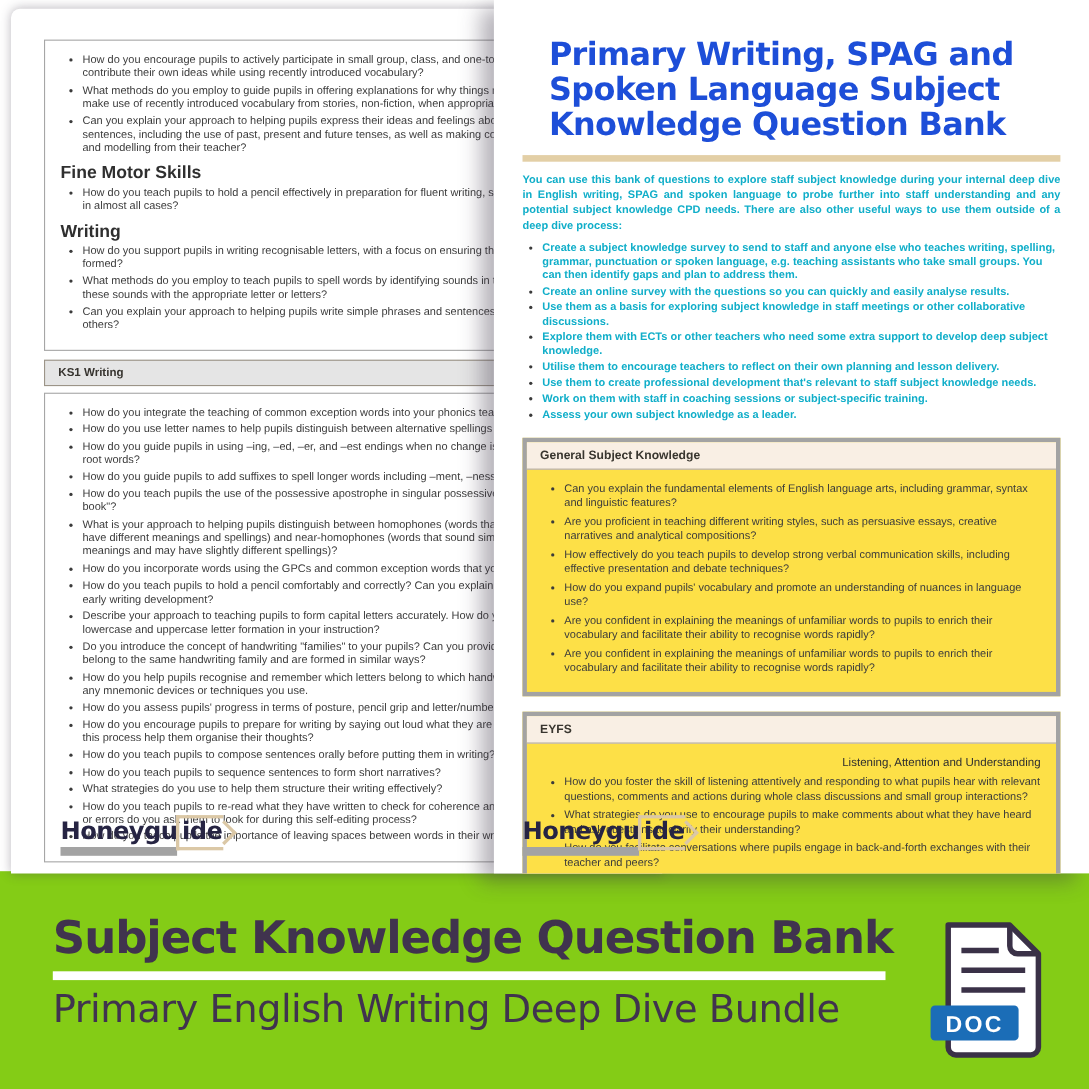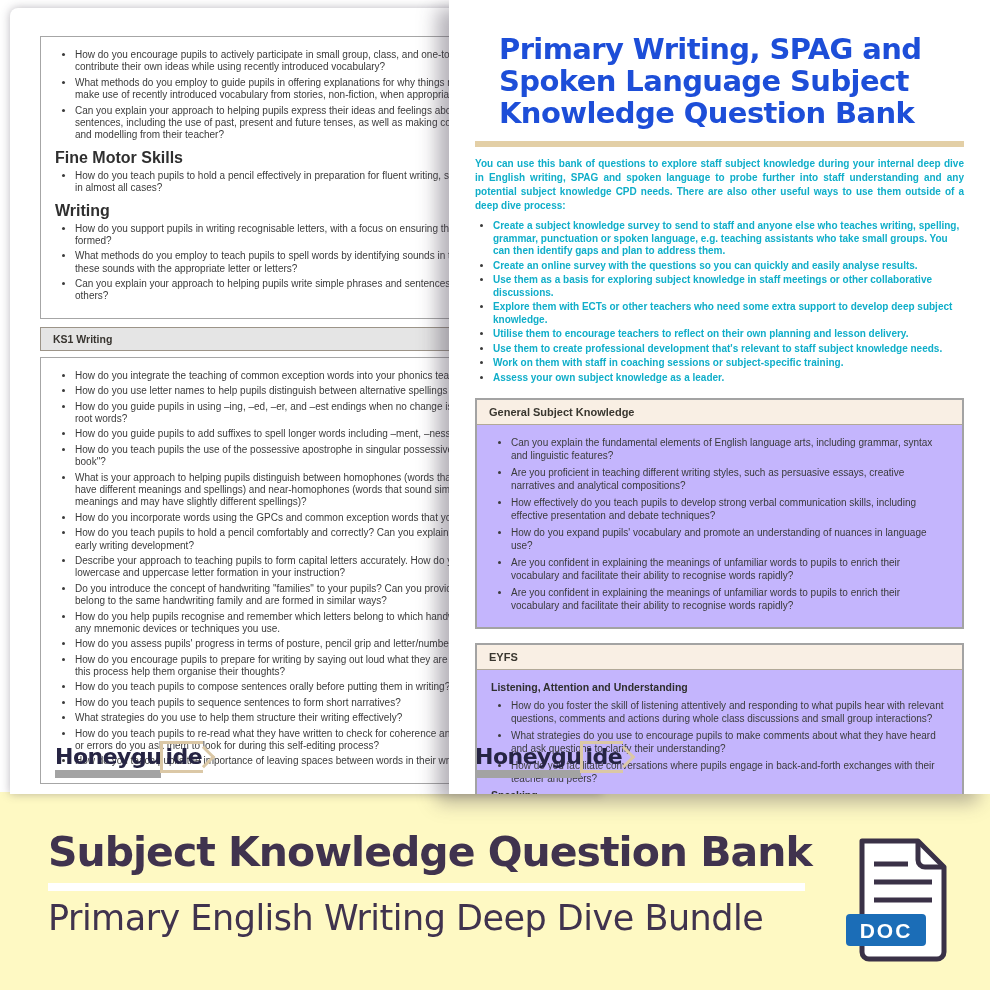--- a/index.html
+++ b/index.html
@@ -31,43 +31,43 @@
   
   .doc-title{font-size:29px;line-height:1.1;font-weight:800;letter-spacing:-0.6px;
              color:#1d4ed8;font-family:"DejaVu Sans",sans-serif;width:500px;margin-left:24px;}
   .tan-divider{height:6px;background:#e3cfa6;margin:11px 0 10px 0;width:489px;}
   .teal-intro{font-size:10px;line-height:1.42;font-weight:bold;text-align:justify;
               color:#10aec9;margin:0 0 7px 0;}
   .teal-list{margin:0;padding-left:18px;}
   .teal-list li{font-size:10px;line-height:1.25;font-weight:bold;color:#10aec9;margin:0 0 2px 0;}
   .teal-list li::marker{color:#3a3a3a;}
 
-  .section{border:2px solid #a3a3a3;margin-top:14px;background:#c4b5fd;}
+  .section{border:4px solid #a3a3a3;margin-top:14px;background:#fde047;}
   .section-header{background:#f9efe4;border-bottom:1px solid #b2a998;padding:6px 12px;
                   font-size:11px;font-weight:bold;color:#39362f;}
   .section-body{padding:11px 14px;}
   .section-body ul{margin:0;padding-left:20px;}
   .section-body li{font-size:10px;line-height:1.3;margin:0 0 4px 0;color:#3b3b3b;}
-  .sub-heading{font-size:10.5px;font-weight:bold;color:#2f2f2f;margin:0 0 6px 0;}
+  .sub-heading{font-size:10.5px;font-weight:normal;color:#2f2f2f;margin:0 0 6px 0;text-align:right;}
   .sub-heading.after{margin:4px 0 0 0;}
 
   
   .logo{position:absolute;bottom:16px;font-family:"DejaVu Sans",sans-serif;
         font-weight:bold;font-size:22px;color:#262443;letter-spacing:-0.5px;white-space:nowrap;}
   .page-left .logo{left:45px;}
   .page-right .logo{left:26px;}
   .logo-main{display:inline-block;border-bottom:8px solid #a3a3a3;padding-bottom:1px;}
   .logo-tail{display:inline-block;position:relative;border:3px solid #dbc8a6;border-right:none;
              padding:0 1px 1px 2px;margin-left:-1px;}
   .tail-tip{position:absolute;right:-9px;top:50%;width:13px;height:13px;
             border-top:3px solid #dbc8a6;border-right:3px solid #dbc8a6;
             transform:translateY(-50%) rotate(45deg);}
 
   
-  .banner{position:absolute;left:0;top:792px;width:990px;height:198px;background:#fef9c3;z-index:0;}
+  .banner{position:absolute;left:0;top:792px;width:990px;height:198px;background:#84cc16;z-index:0;}
   .banner-inner{position:absolute;left:48px;top:36px;}
   .banner-title{font-family:"DejaVu Sans",sans-serif;font-weight:800;font-size:41px;
                 letter-spacing:-1px;color:#40334e;}
   .banner-bar{width:757px;height:8px;background:#ffffff;margin:7px 0 7px 0;}
   .banner-subtitle{font-family:"DejaVu Sans",sans-serif;font-weight:400;font-size:35px;
                    letter-spacing:-0.5px;color:#40334e;}
   .doc-icon{position:absolute;right:42px;top:46px;}
 </style>
 </head>
 <body>

